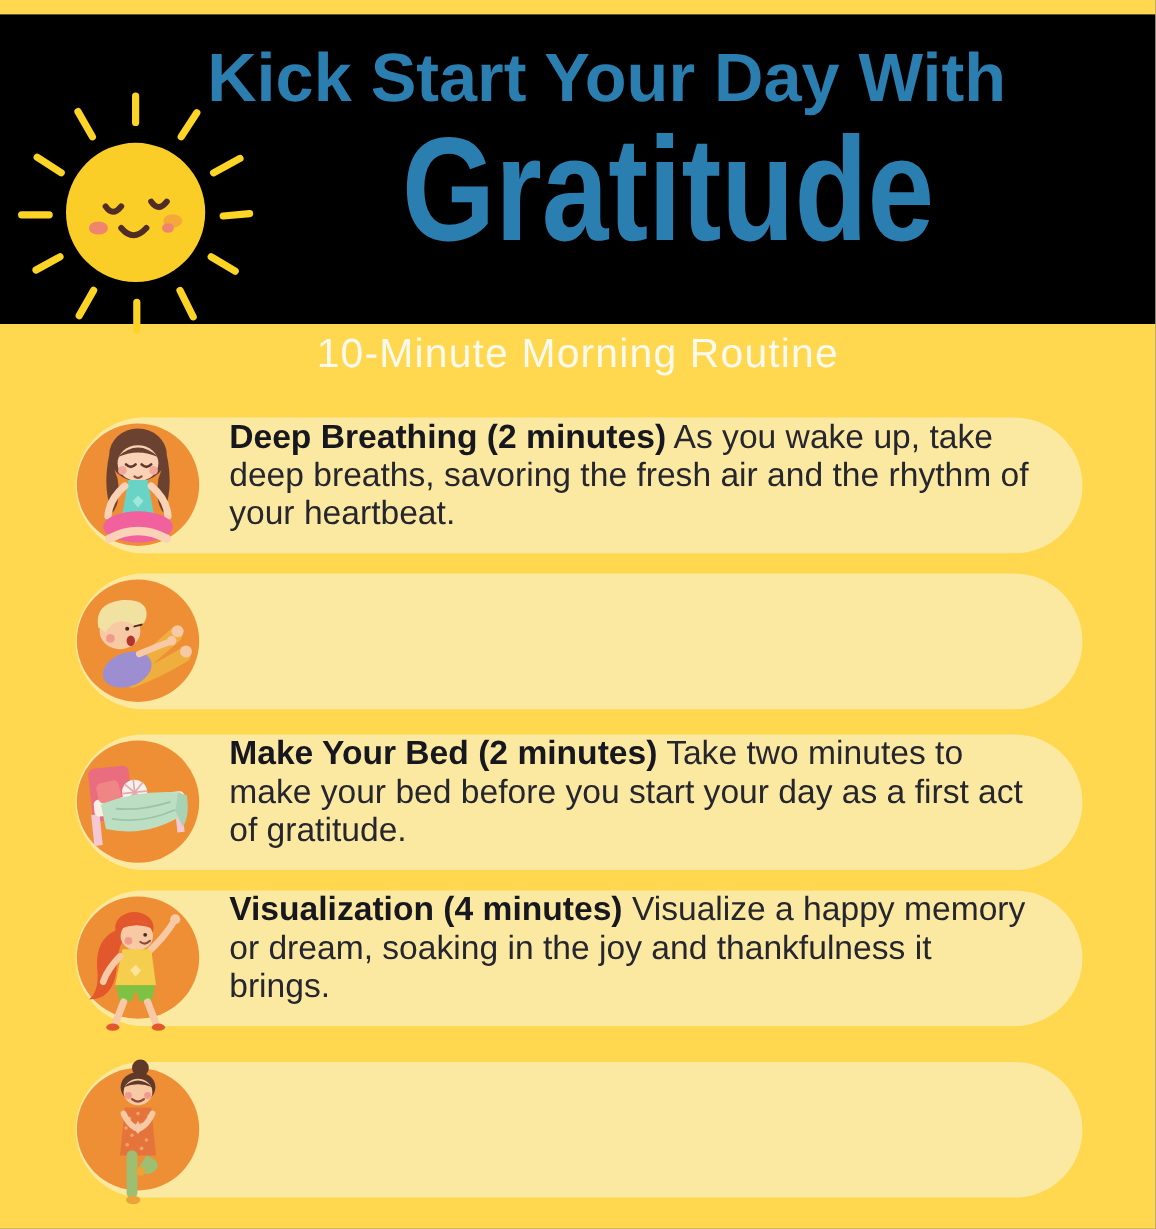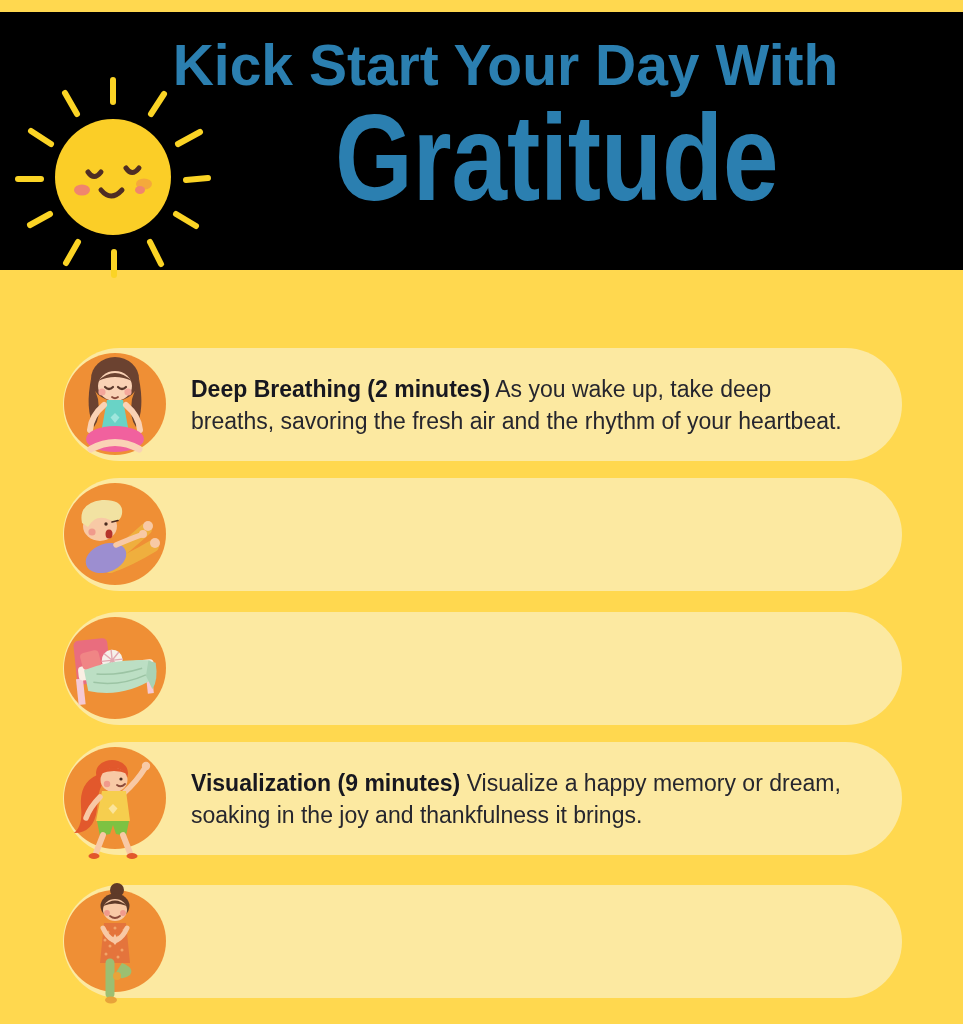--- a/index.html
+++ b/index.html
@@ -28,22 +28,22 @@
   
   .card{
     position:absolute;left:63px;width:839px;height:113px;
     background:#FCE9A1;border-radius:57px;
   }
   .card1{top:348px;} .card2{top:478px;} .card3{top:612px;} .card4{top:742px;} .card5{top:885px;}
   .badge{position:absolute;left:1px;top:0;width:102px;height:113px;}
   .badge svg{position:absolute;left:-4px;top:-9px;width:110px;height:130px;overflow:visible;}
   .card-text{
     margin:0;position:absolute;left:128px;right:42px;top:0;bottom:0;
-    display:flex;flex-direction:column;justify-content:center;
-    font-size:23px;line-height:32px;color:#26262E;
+    display:flex;flex-direction:column;
+    font-size:28px;line-height:32px;color:#26262E;
   }
   .card-text b{color:#17171F;font-weight:700;}
 </style>
 </head>
 <body>
 
 <div class="poster">
 
   <div class="header">
     <svg class="sun" viewBox="0 0 210 210">
@@ -66,20 +66,21 @@
       <path d="M118 96 q6 9 13 0" stroke="#4F2D24" stroke-width="5" fill="none" stroke-linecap="round"></path>
       <path d="M93 118 q10 12 21 0" stroke="#4F2D24" stroke-width="5" fill="none" stroke-linecap="round"></path>
       <ellipse cx="74" cy="118" rx="8" ry="5.5" fill="#F0856E"></ellipse>
       <ellipse cx="136" cy="112" rx="8" ry="5.5" fill="#F5A93B"></ellipse>
       <ellipse cx="132" cy="118" rx="5" ry="4" fill="#F0856E"></ellipse>
     </svg>
     <div class="title-line">Kick Start Your Day With</div>
     <div class="title-word">Gratitude</div>
   </div>
 
+  <div class="subtitle">10-Minute Morning Routine</div>
 
   <section class="card card1">
     <div class="badge">
       <svg viewBox="0 0 110 130">
         <circle cx="55" cy="65" r="51" fill="#EF8F35"></circle>
         <ellipse cx="55" cy="40" rx="24" ry="22" fill="#6B4230"></ellipse>
         <path d="M31 40 Q25 70 34 88 Q41 79 38 60 Z" fill="#6B4230"></path>
         <path d="M79 40 Q85 70 76 88 Q69 79 72 60 Z" fill="#6B4230"></path>
         <ellipse cx="55" cy="47" rx="17" ry="15" fill="#FAD2B5"></ellipse>
         <path d="M38 42 Q55 26 72 42 Q55 34 38 42" fill="#6B4230"></path>
@@ -134,20 +135,24 @@
           <rect x="18" y="60" width="76" height="14" rx="4" fill="#FBEFE3"></rect>
           <rect x="22" y="46" width="19" height="17" rx="4" fill="#F08585" transform="rotate(-8 31 54)"></rect>
           <circle cx="53" cy="57" r="10.5" fill="#F6F1EA"></circle>
           <path d="M53 46.5 v21 M42.5 57 h21 M45.5 49.5 l15 15 M60.5 49.5 l-15 15" stroke="#E3A8B0" stroke-width="1.4"></path>
           <path d="M24 64 Q55 55 91 61 L93 79 Q60 96 26 85 Z" fill="#BCDFC4"></path>
           <path d="M89 61 L96 64 Q97 81 90 90 L85 76 Z" fill="#A9D2B4"></path>
           <path d="M36 69 Q56 73 82 68 M32 77 Q58 84 85 75" stroke="#9CC4A4" stroke-width="1.5" fill="none"></path>
         </g>
       </svg>
     </div>
+    <p class="card-text">
+      <span><b>Make Your Bed (2 minutes)</b>
+      <span>Take two minutes to make your bed before you start your day as a first act of gratitude.</span></span>
+    </p>
   </section>
 
   <section class="card card4">
     <div class="badge">
       <svg viewBox="0 0 110 130">
         <circle cx="55" cy="65" r="51" fill="#EF8F35"></circle>
         <path d="M37 42 Q19 50 21 74 Q23 93 14 100 Q34 100 37 76 Q38 58 42 52 Z" fill="#E2582C"></path>
         <path d="M64 60 Q77 48 85 35" stroke="#F8C9A5" stroke-width="5.5" fill="none" stroke-linecap="round"></path>
         <circle cx="86" cy="33" r="4.2" fill="#F8C9A5"></circle>
         <ellipse cx="52" cy="40" rx="16" ry="13" fill="#E2582C"></ellipse>
@@ -160,21 +165,21 @@
         <path d="M53 71 l4.5 4.5 -4.5 5.5 -4.5 -5.5 Z" fill="#FBE49B"></path>
         <path d="M40 64 Q30 74 26 85" stroke="#F8C9A5" stroke-width="5.5" fill="none" stroke-linecap="round"></path>
         <path d="M37 88 L69 88 L66 103 L56 101 L53 92 L50 101 L40 103 Z" fill="#7DC242"></path>
         <path d="M43 102 L36 120" stroke="#F8C9A5" stroke-width="6" stroke-linecap="round"></path>
         <path d="M63 102 L70 120" stroke="#F8C9A5" stroke-width="6" stroke-linecap="round"></path>
         <ellipse cx="34" cy="123" rx="5.5" ry="3" fill="#E2582C"></ellipse>
         <ellipse cx="72" cy="123" rx="5.5" ry="3" fill="#E2582C"></ellipse>
       </svg>
     </div>
     <p class="card-text">
-      <span><b>Visualization (9 minutes)</b>
+      <span><b>Visualization (4 minutes)</b>
       <span>Visualize a happy memory or dream, soaking in the joy and thankfulness it brings.</span></span>
     </p>
   </section>
 
   <section class="card card5">
     <div class="badge">
       <svg viewBox="0 0 110 130">
         <circle cx="55" cy="65" r="51" fill="#EF8F35"></circle>
         <circle cx="57" cy="14" r="7" fill="#5F3A28"></circle>
         <ellipse cx="55" cy="30" rx="14.5" ry="12.5" fill="#5F3A28"></ellipse>

